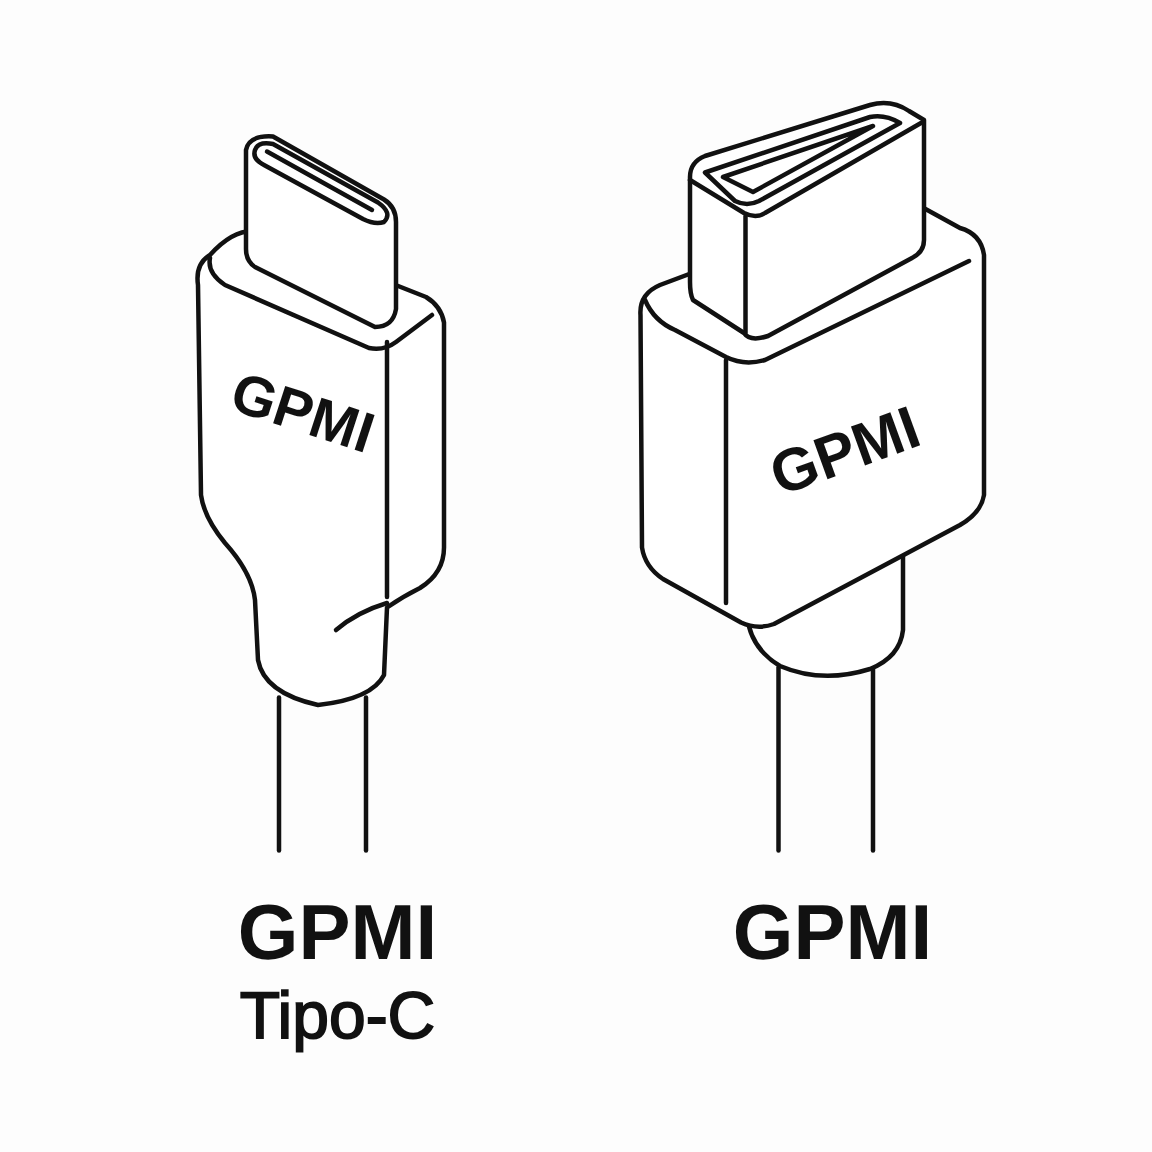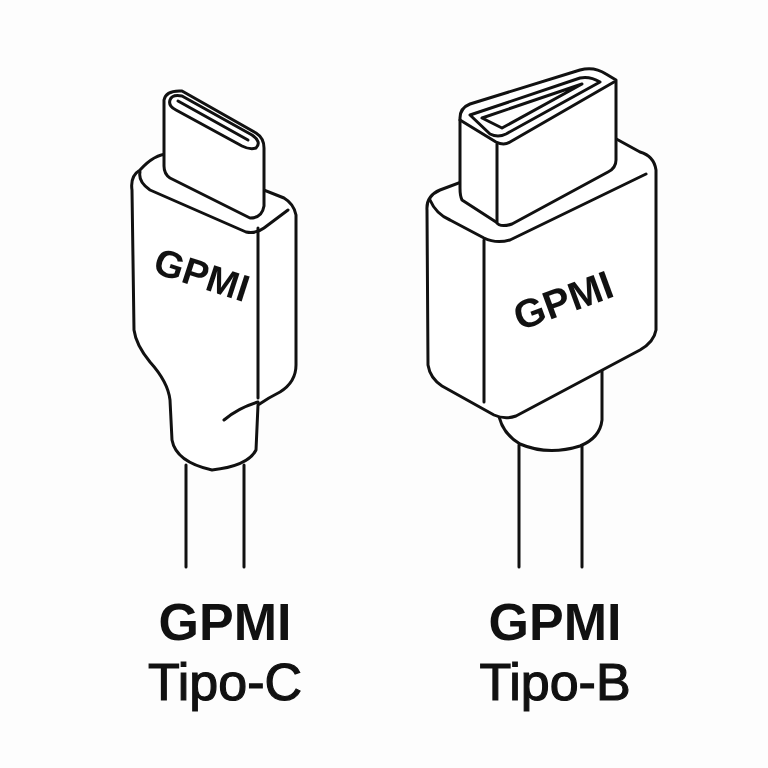--- a/index.html
+++ b/index.html
@@ -1,20 +1,20 @@
 <!DOCTYPE html>
 <html><head>
 <meta charset="utf-8">
 <style>
   html, body { margin: 0; padding: 0; background: #fdfdfd; }
   body { width: 768px; height: 768px; position: relative; overflow: hidden; font-family: "Liberation Sans", sans-serif; }
   svg.art { position: absolute; left: 0; top: 0; }
   .label { position: absolute; text-align: center; font-family: "Liberation Sans", sans-serif; font-weight: bold; color: #111; line-height: 1; }
   .label .l1 { display: block; font-size: 52px; }
-  .label .l2 { display: block; font-size: 52px; font-weight: normal; -webkit-text-stroke: 1.2px #111; margin-top: 8px; }
+  .label .l2 { display: block; font-size: 44px; font-weight: normal; -webkit-text-stroke: 1.2px #111; margin-top: 8px; }
   #label-c { left: 110px; top: 596px; width: 230px; }
   #label-b { left: 440px; top: 596px; width: 230px; }
   .stroke { fill: #fff; stroke: #111; stroke-width: 3; stroke-linejoin: round; stroke-linecap: round; }
   .line { fill: none; stroke: #111; stroke-width: 3; stroke-linecap: round; stroke-linejoin: round; }
   .brand { font-family: "Liberation Sans", sans-serif; font-weight: bold; fill: #111; }
 </style>
 </head>
 <body>
 
 <svg class="art" width="768" height="768" viewBox="0 0 768 768">
@@ -55,14 +55,13 @@
     <text class="brand" x="510" y="315" font-size="40" transform="rotate(-20 560 295)">GPMI</text>
   </g>
 </svg>
 
 <div class="label" id="label-c">
   <span class="l1">GPMI</span>
   <span class="l2">Tipo-C</span>
 </div>
 <div class="label" id="label-b">
   <span class="l1">GPMI</span>
-  <span class="l2">Tipo-B</span>
 </div>
 
 </body></html>

